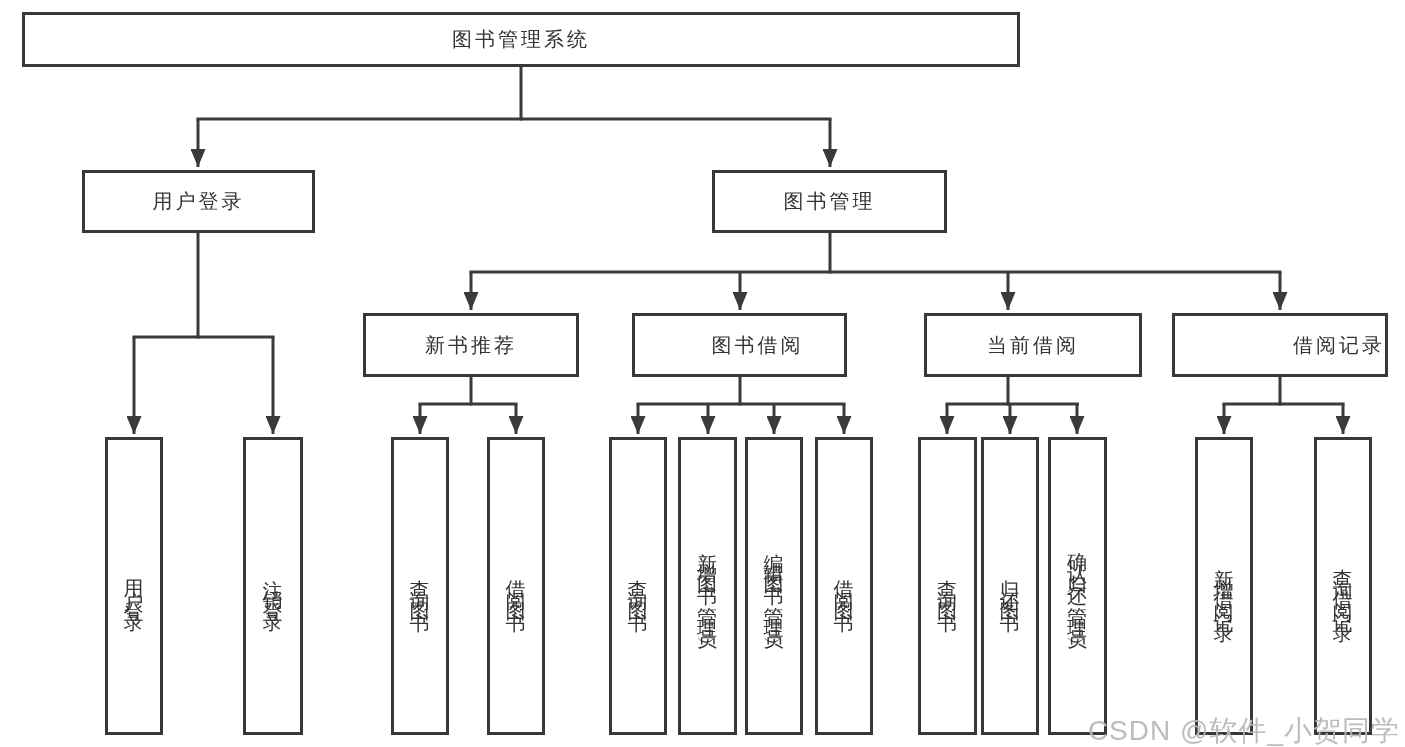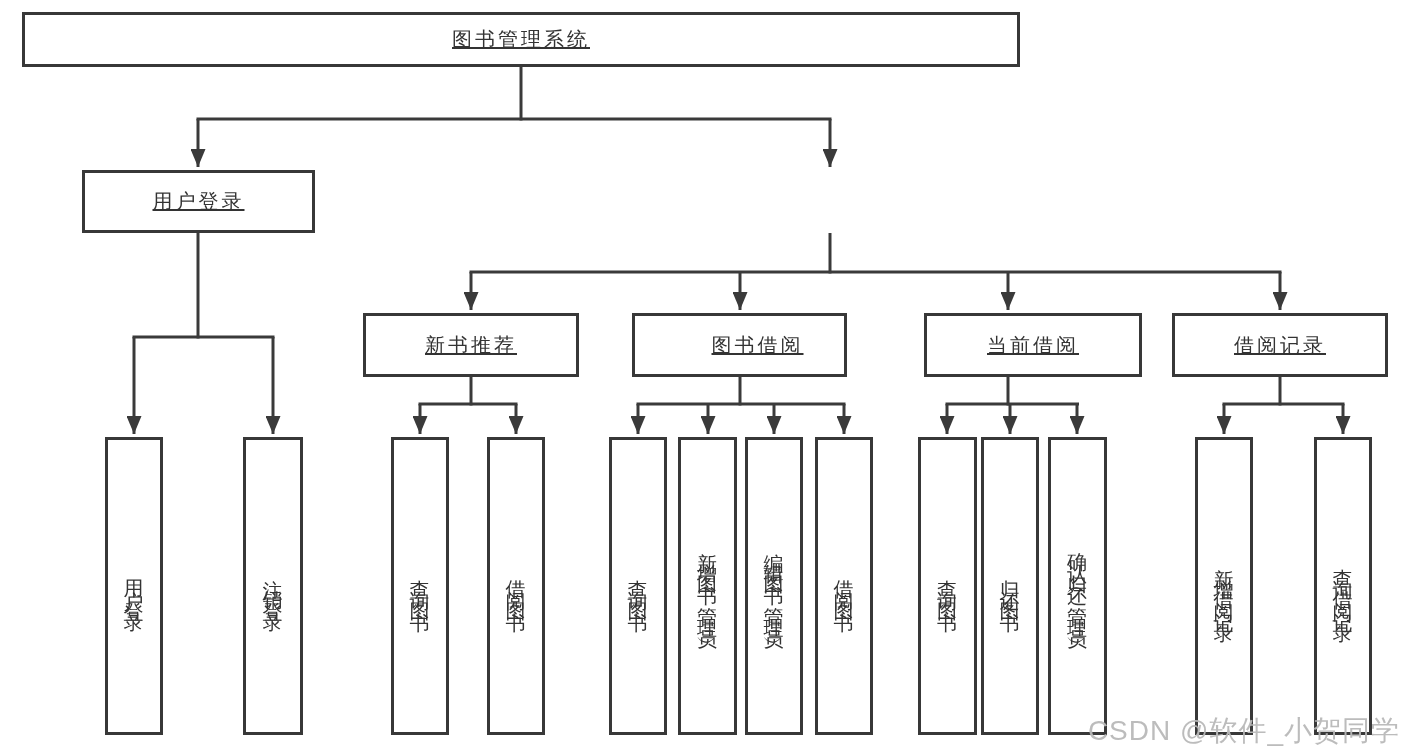--- a/index.html
+++ b/index.html
@@ -28,36 +28,35 @@
     display: flex;
     align-items: center;
     justify-content: center;
     z-index: 2;
     color: #333333;
   }
   .node-h span {
     font-size: 20px;
     letter-spacing: 3px;
     white-space: nowrap;
-    text-decoration: underline;
   }
   .node-v span {
     writing-mode: vertical-rl;
     text-orientation: mixed;
     font-size: 20px;
     letter-spacing: 11px;
     line-height: 1;
   }
   .root-box    { left: 22px;  top: 12px;  width: 998px; height: 55px; }
   .l2-a        { left: 82px;  top: 170px; width: 233px; height: 63px; }
   .l2-b        { left: 712px; top: 170px; width: 235px; height: 63px; }
   .l3-a        { left: 363px; top: 313px; width: 216px; height: 64px; }
   .l3-b        { left: 632px; top: 313px; width: 215px; height: 64px; padding-left: 36px; }
   .l3-c        { left: 924px; top: 313px; width: 218px; height: 64px; }
-  .l3-d        { left: 1172px;top: 313px; width: 216px; height: 64px; }
+  .l3-d        { left: 1172px;top: 313px; width: 216px; height: 64px; justify-content: flex-end; }
   .leaf        { top: 437px; height: 298px; }
   .leaf-1  { left: 105px;  width: 58px; }
   .leaf-2  { left: 243px;  width: 60px; }
   .leaf-3  { left: 391px;  width: 58px; }
   .leaf-4  { left: 487px;  width: 58px; }
   .leaf-5  { left: 609px;  width: 58px; }
   .leaf-6  { left: 678px;  width: 59px; }
   .leaf-7  { left: 745px;  width: 58px; }
   .leaf-8  { left: 815px;  width: 58px; }
   .leaf-9  { left: 918px;  width: 59px; }
@@ -131,20 +130,23 @@
     </g>
   </svg>
 
   <div class="node node-h root-box">
     <span>图书管理系统</span>
   </div>
 
   <div class="node node-h l2-a">
     <span>用户登录</span>
   </div>
+  <div class="node node-h l2-b">
+    <span>图书管理</span>
+  </div>
 
   <div class="node node-h l3-a">
     <span>新书推荐</span>
   </div>
   <div class="node node-h l3-b">
     <span>图书借阅</span>
   </div>
   <div class="node node-h l3-c">
     <span>当前借阅</span>
   </div>

